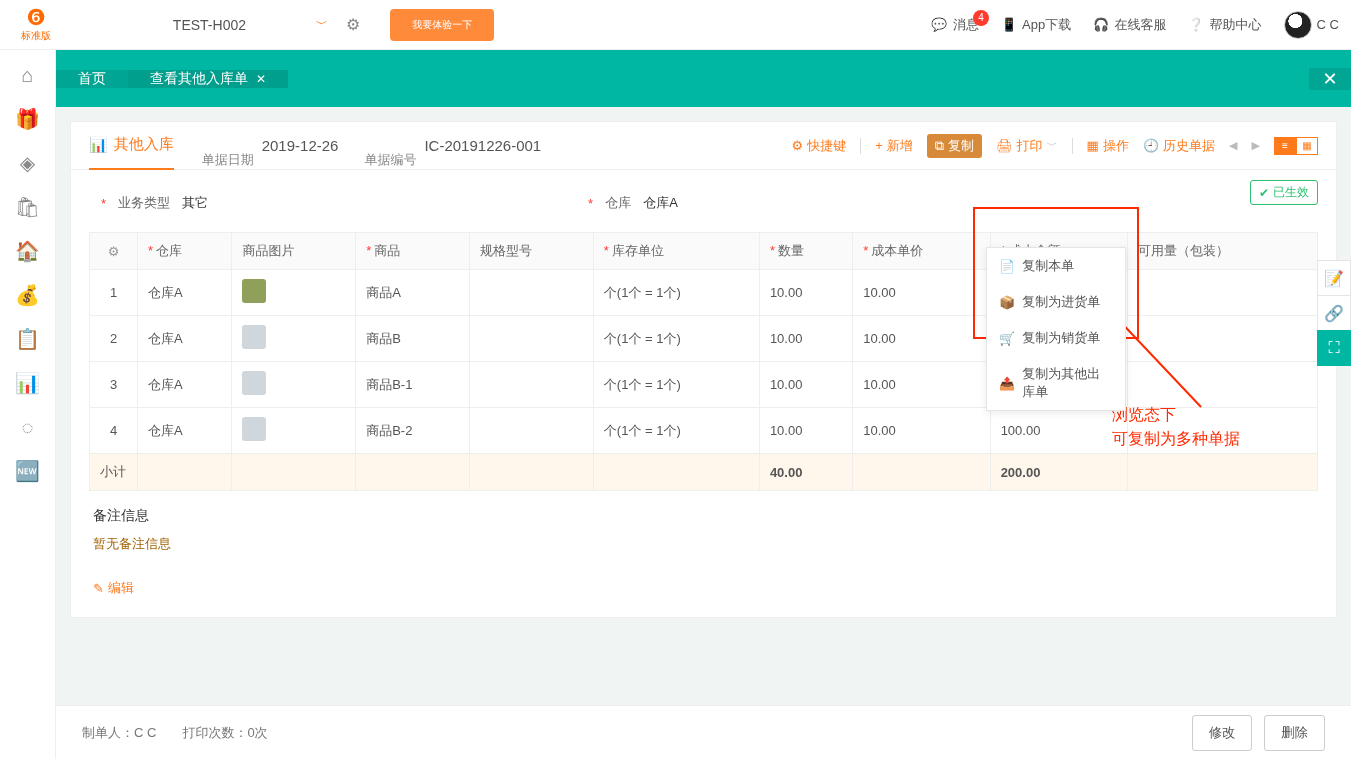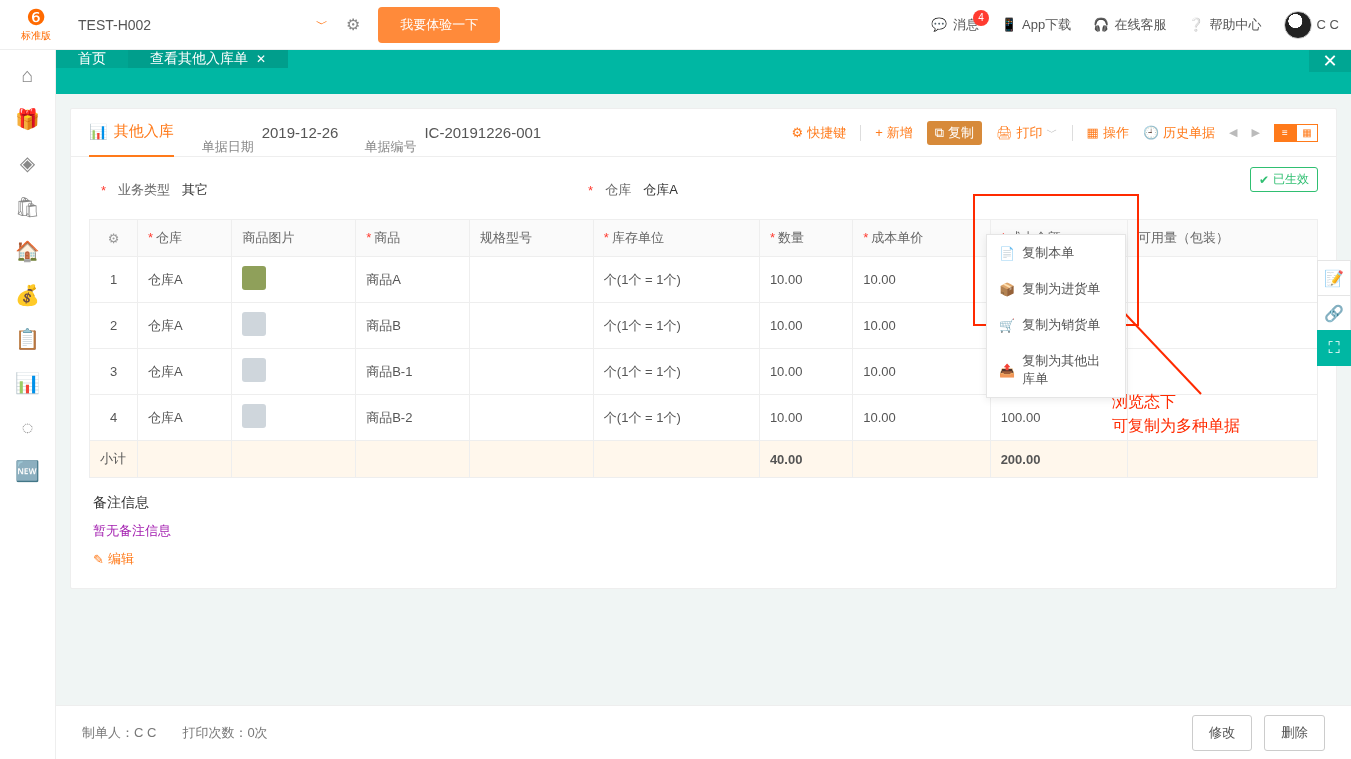--- a/index.html
+++ b/index.html
@@ -1,36 +1,36 @@
 <!DOCTYPE html>
 <html><head>
 <meta charset="utf-8">
 <style>
 * { box-sizing: border-box; margin: 0; padding: 0; }
 body { font-family: "Microsoft YaHei", Arial, sans-serif; font-size: 13px; color: #333; background: #fff; overflow: hidden; }
 
 .top-bar { height: 50px; display: flex; align-items: center; border-bottom: 1px solid #eee; padding: 0 12px; }
 .logo { width: 48px; display: flex; flex-direction: column; align-items: center; color: #ff6a00; font-size: 10px; }
 .logo-icon { font-size: 22px; line-height: 1; color: #ff6a00; }
-.org-select { margin-left: 18px; width: 250px; color: #555; font-size: 14px; display: flex; align-items: center; justify-content: space-between; border-bottom: 0; }
+.org-select { margin-left: 18px; width: 250px; color: #555; font-size: 14px; display: flex; align-items: center; justify-content: flex-end; border-bottom: 0; }
 .org-down { color: #ff6a00; font-size: 12px; margin-left: 70px; }
 .gear-icon { color: #888; margin-left: 18px; font-size: 16px; }
-.try-btn { margin-left: 18px; background: #ff8a3a; color: #fff; border: none; padding: 9px 22px; border-radius: 4px; font-size: 13px; }
+.try-btn { margin-left: 30px; background: #ff8a3a; color: #fff; border: none; padding: 9px 22px; border-radius: 4px; font-size: 10px; }
 .top-right { margin-left: auto; display: flex; align-items: center; gap: 22px; color: #555; }
 .top-right .itm { display: flex; align-items: center; gap: 5px; font-size: 13px; }
 .msg-badge { position: relative; }
 .msg-badge .dot { position: absolute; top: -6px; right: -10px; background: #ff3b30; color: #fff; border-radius: 50%; width: 16px; height: 16px; font-size: 10px; display: flex; align-items: center; justify-content: center; }
 .avatar { width: 28px; height: 28px; border-radius: 50%; background: radial-gradient(circle at 40% 35%, #fff 30%, #222 31%); border: 1px solid #ccc; }
 
 .layout { display: flex; height: calc(100vh - 50px); }
 
 .left-rail { width: 56px; background: #fff; border-right: 1px solid #eee; display: flex; flex-direction: column; align-items: center; padding-top: 14px; gap: 22px; color: #888; font-size: 20px; }
 .left-rail .ritem { width: 22px; height: 22px; display:flex; align-items:center; justify-content:center; cursor:pointer; }
 
-.tab-strip { height: 44px; background: #00b7a3; display: flex; align-items: flex-start; color: #fff; position: relative; }
+.tab-strip { height: 57px; background: #00b7a3; display: flex; align-items: center; color: #fff; position: relative; }
 .tab { padding: 0 22px; display: flex; align-items: center; font-size: 14px; }
 .tab.home { background: #00a693; }
 .tab.active { background: #009e8c; }
 .tab .close-x { margin-left: 8px; font-size: 12px; }
 .tab-strip .close-btn { margin-left: auto; width: 42px; display: flex; align-items: center; justify-content: center; background: #00a693; font-size: 18px; }
 
 .workspace { flex: 1; background: #f0f5f4; overflow: auto; position: relative; padding-bottom: 60px; }
 
 .card { background: #fff; margin: 14px 14px 0 14px; border: 1px solid #eee; border-radius: 2px; position: relative; padding-bottom: 20px; }
 
@@ -65,21 +65,21 @@
 .th-gear { text-align: center; color: #999; }
 .req-col::before { content: "*"; color: #ff3b30; margin-right: 3px; }
 .img-thumb { width: 24px; height: 24px; border-radius: 3px; display:inline-block; }
 .thumb-a { background: #8fa05a; }
 .thumb-b { background: #cfd6dc; }
 tr.subtotal td { background: #fff7ec; color: #555; font-weight: bold; }
 tr.subtotal td:first-child { text-align: left; font-weight: normal; }
 
 .remarks { margin: 16px 22px 0 22px; }
 .remarks h4 { font-size: 14px; font-weight: 500; color: #333; margin-bottom: 10px; }
-.no-remark { color: #a21caf; font-size: 13px; margin-bottom: 10px; }
+.no-remark { color: #a16207; font-size: 13px; margin-bottom: 26px; }
 .edit-link { color: #ff7a1a; font-size: 13px; display: inline-flex; align-items: center; gap: 4px; }
 
 .dropdown { position: absolute; top: 140px; left: 930px; width: 140px; background: #fff; border: 1px solid #e5e5e5; box-shadow: 0 2px 8px rgba(0,0,0,.08); z-index: 30; }
 .dropdown .ditem { padding: 9px 12px; font-size: 13px; color: #555; display: flex; align-items: center; gap: 7px; }
 .dropdown .ditem .dicn { color: #e0941f; font-size: 13px; }
 
 .annotation-box { position: absolute; top: 100px; left: 917px; width: 166px; height: 132px; border: 2px solid #ff2a00; z-index: 20; pointer-events: none; }
 .annotation-text { position: absolute; top: 296px; left: 1056px; color: #ff2a00; font-size: 16px; line-height: 1.5; z-index: 25; }
 .annotation-arrow { position: absolute; top: 200px; left: 1050px; z-index: 24; pointer-events:none; }
 

